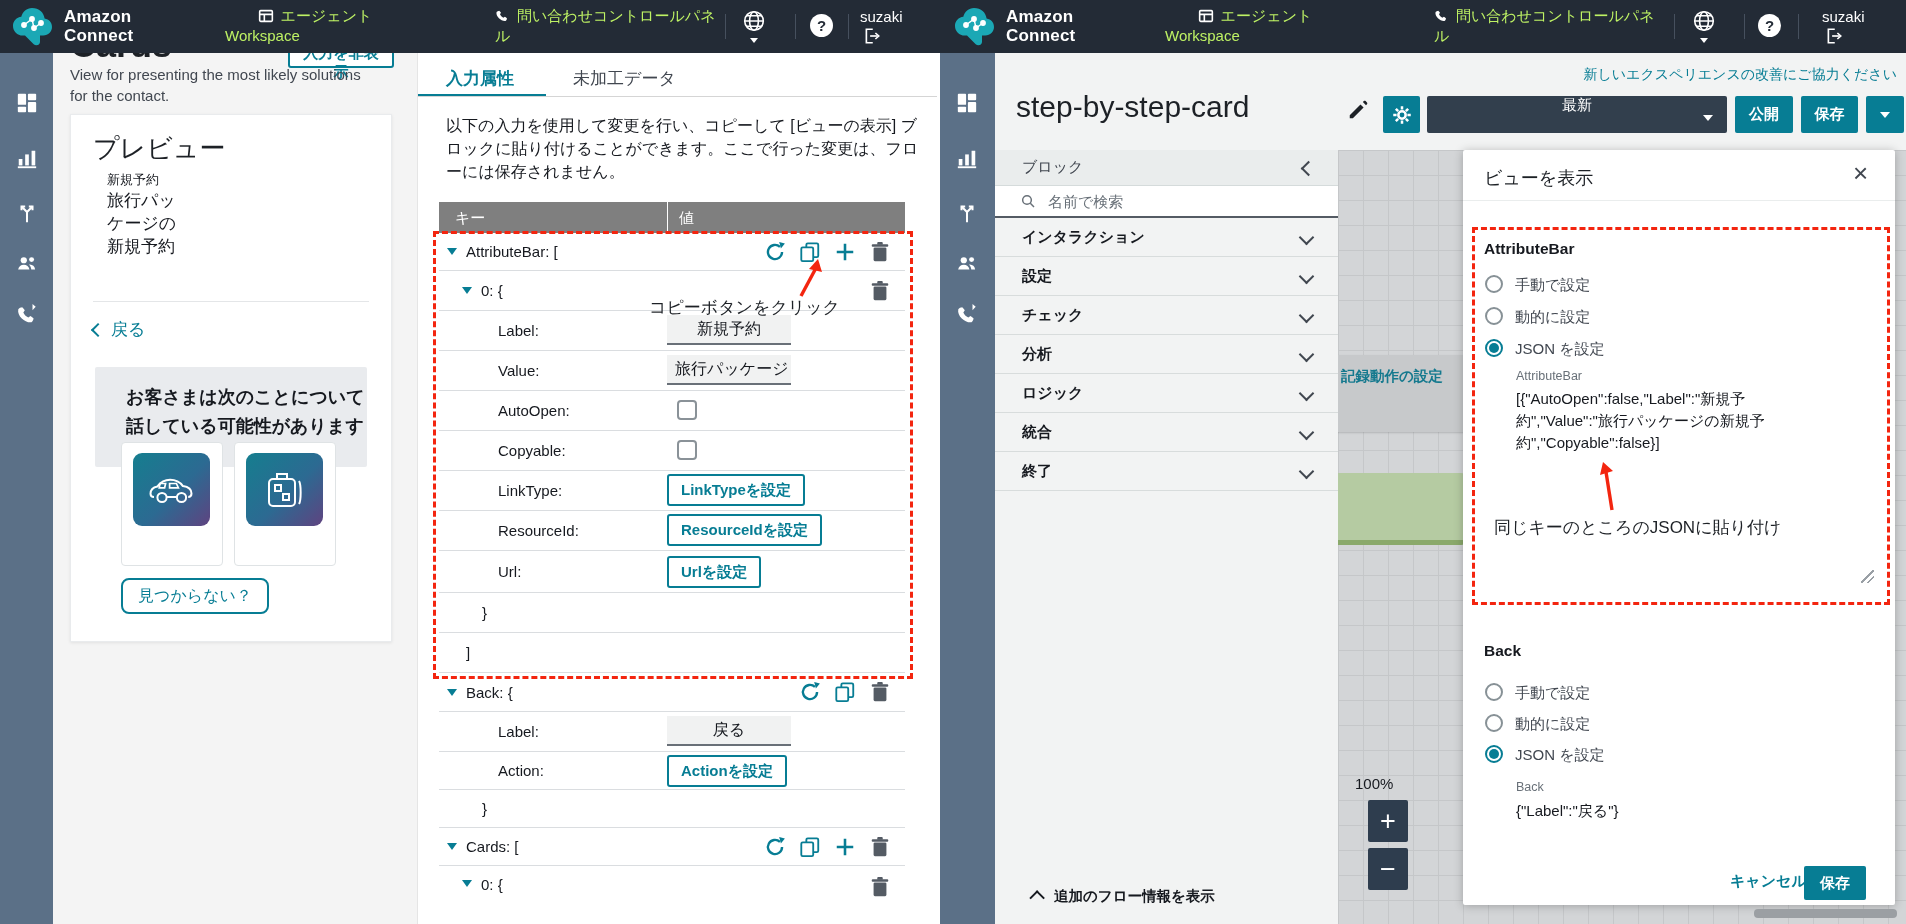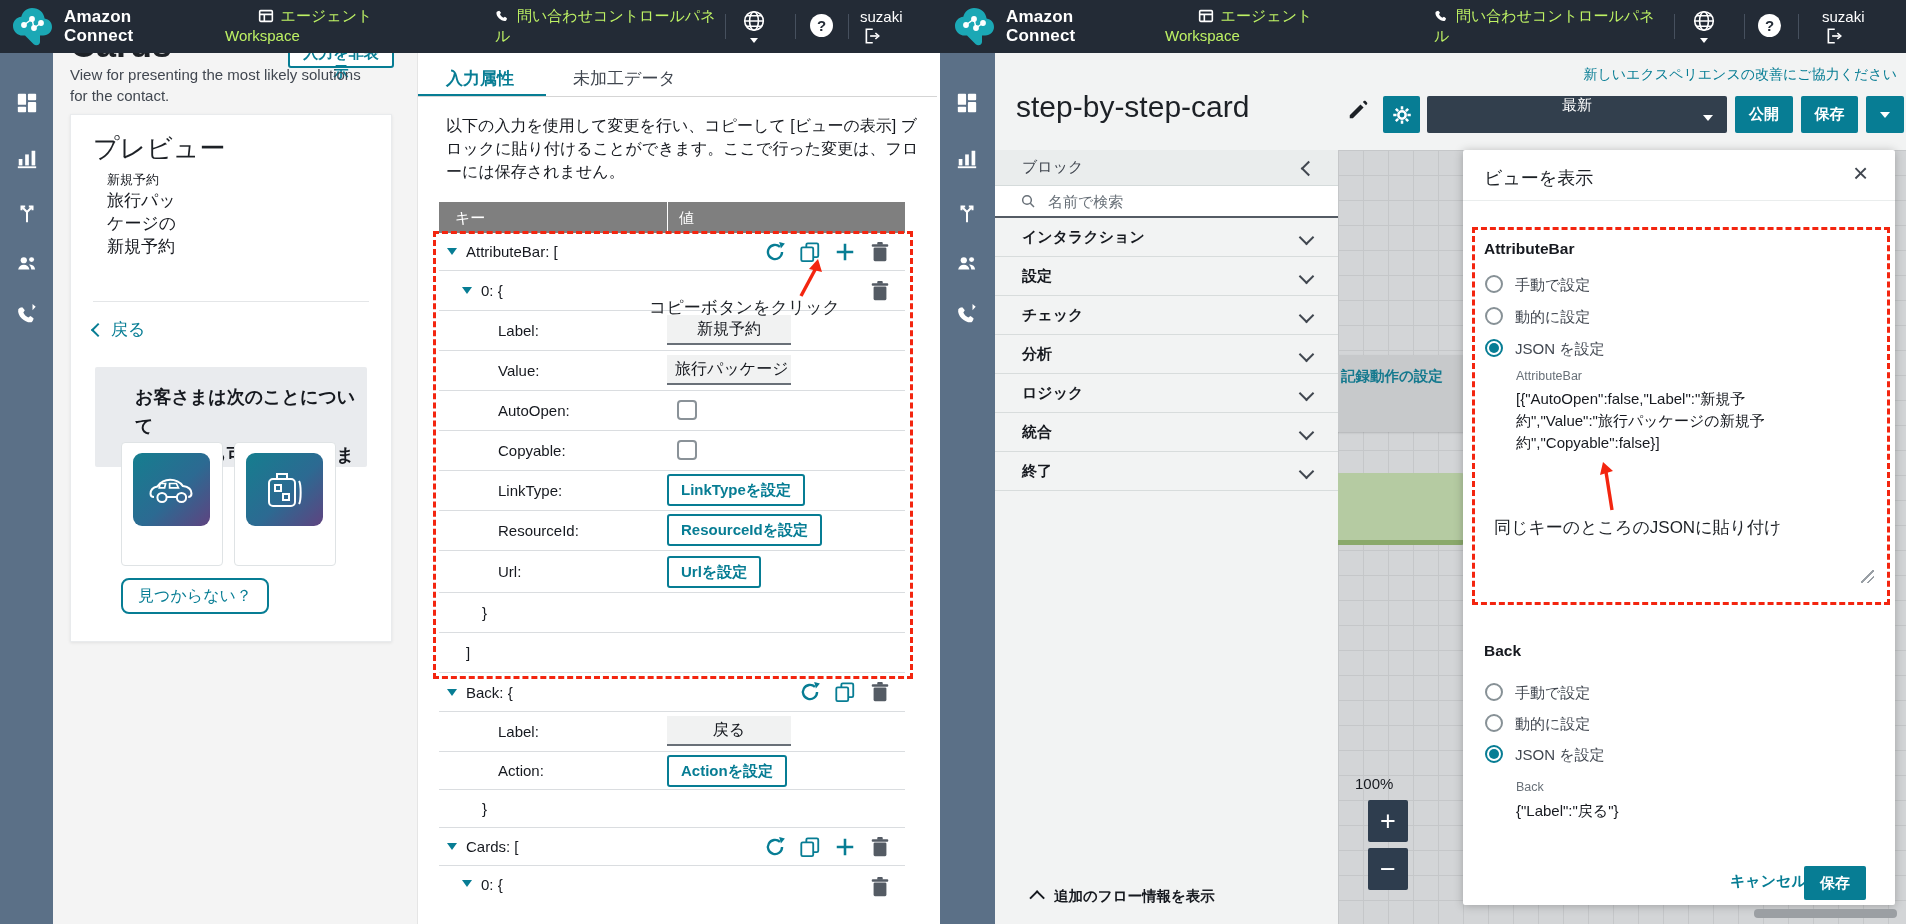--- a/index.html
+++ b/index.html
@@ -27,21 +27,21 @@
   .desc{position:absolute;left:70px;top:64px;width:300px;font-size:15px;line-height:21px;color:#414750;z-index:1;}
   .pcard{position:absolute;left:70px;top:114px;width:320px;height:526px;background:#fff;border:1px solid #e9ebed;
          box-shadow:0 1px 3px rgba(0,0,0,.08);}
   .pcard .ttl{position:absolute;left:22px;top:16px;font-size:26px;color:#1d2126;}
   .pv-item{position:absolute;left:36px;top:56px;font-size:13px;color:#16191f;}
   .pv-lines{position:absolute;left:36px;top:74px;font-size:17px;line-height:23px;color:#16191f;}
   .pv-hr{position:absolute;left:22px;top:186px;width:276px;height:1px;background:#e4e6e8;}
   .backlink{position:absolute;left:22px;top:203px;color:#077d94;font-size:17px;display:flex;align-items:center;gap:8px;cursor:pointer;}
   .chev{display:inline-block;width:8px;height:8px;border-left:2px solid #077d94;border-bottom:2px solid #077d94;transform:rotate(45deg);}
   .graybox{position:absolute;left:24px;top:252px;width:272px;height:100px;background:#e9ebee;border-radius:2px;
-           padding:16px 0 0 40px;box-sizing:border-box;font-size:18px;font-weight:bold;line-height:29px;color:#16191f;}
+           padding:16px 0 0 31px;box-sizing:border-box;font-size:18px;font-weight:bold;line-height:29px;color:#16191f;}
   .tile{position:absolute;top:327px;width:100px;height:122px;background:#fff;border:1px solid #dfe3e5;border-radius:4px;cursor:pointer;}
   .grad{position:absolute;left:11px;top:10px;width:77px;height:73px;border-radius:9px;
         background:linear-gradient(135deg,#157e8f 0%,#2c6a92 55%,#5f4380 100%);
         display:flex;align-items:center;justify-content:center;}
   .nfbtn{position:absolute;left:50px;top:463px;width:148px;height:36px;background:#fff;border:2px solid #077d94;
          border-radius:8px;color:#077d94;font-size:16px;display:flex;align-items:center;justify-content:center;
          box-sizing:border-box;cursor:pointer;}
   
   .mpanel{position:absolute;left:417px;top:53px;width:521px;height:871px;background:#fff;border-left:1px solid #e5e5e5;}
   .tab{position:absolute;top:14px;font-size:17px;cursor:pointer;}

